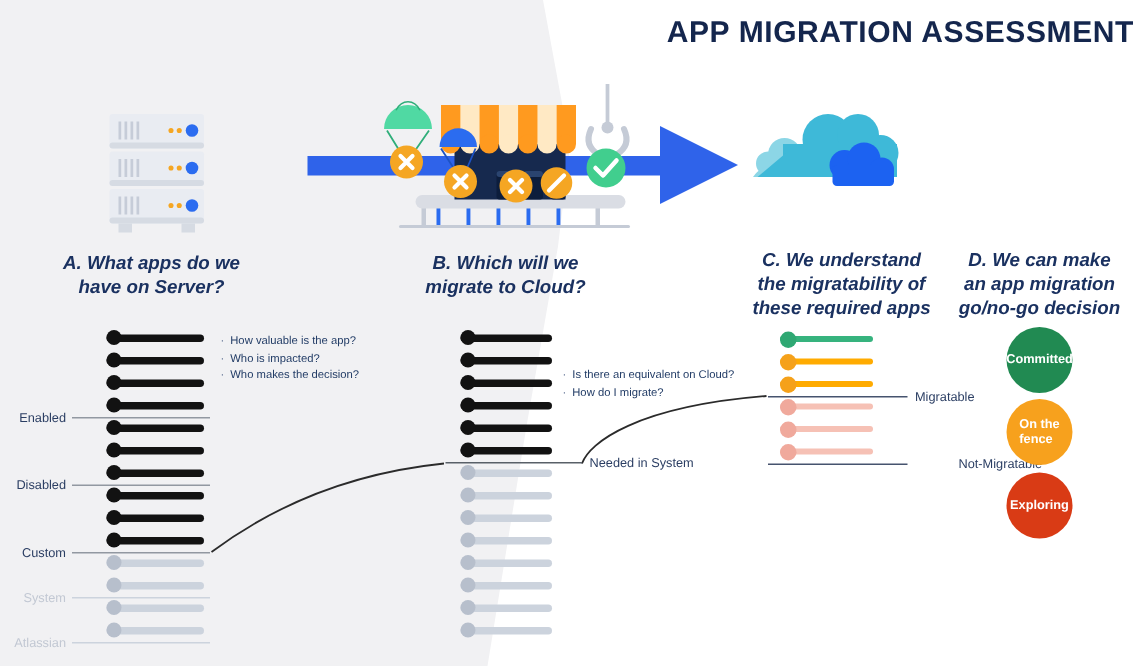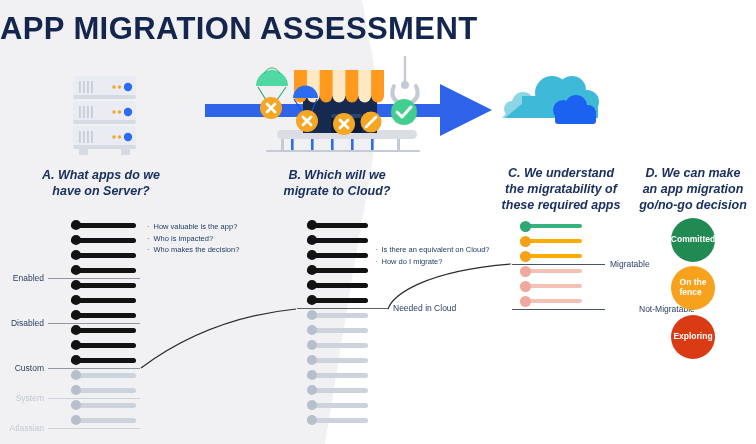--- a/index.html
+++ b/index.html
@@ -5,22 +5,22 @@
   html,body{margin:0;padding:0;background:#fff;}
   .canvas{
     position:relative;width:756px;height:444px;overflow:hidden;background:#ffffff;
     font-family:"Liberation Sans",sans-serif;
   }
   .bg-slope{
     position:absolute;inset:0;background:#f1f1f3;
     clip-path:polygon(0 0,362px 0,380px 22%,372px 37%,351px 64%,325px 100%,0 100%);
   }
   .title{
-    position:absolute;top:11px;left:0;width:100%;text-align:left;
-    font-size:31px;font-weight:bold;letter-spacing:.4px;color:#14264d;
+    position:absolute;top:11px;left:0;width:100%;text-align:right;
+    font-size:20px;font-weight:bold;letter-spacing:.4px;color:#14264d;
   }
   .hero{position:absolute;top:0;left:0;pointer-events:none;}
   .col-head{
     position:absolute;font-size:12.5px;font-weight:bold;font-style:italic;
     color:#1a3160;text-align:center;white-space:pre-line;line-height:1.28;
   }
   #headA{left:28px;top:167px;width:146px;}
   #headB{left:262px;top:167px;width:150px;}
   #headC{left:486px;top:165px;width:150px;}
   #headD{left:621px;top:165px;width:144px;}
@@ -257,21 +257,21 @@
       <div class="dot" style="left: 307px; top: 235px; width: 10px; height: 10px; background: rgb(18, 18, 18);"></div>
       <div class="bar" style="left: 307px; top: 252.5px; width: 61px; height: 5px; background: rgb(18, 18, 18);"></div>
       <div class="dot" style="left: 307px; top: 250px; width: 10px; height: 10px; background: rgb(18, 18, 18);"></div>
       <div class="bar" style="left: 307px; top: 267.5px; width: 61px; height: 5px; background: rgb(18, 18, 18);"></div>
       <div class="dot" style="left: 307px; top: 265px; width: 10px; height: 10px; background: rgb(18, 18, 18);"></div>
       <div class="bar" style="left: 307px; top: 282.5px; width: 61px; height: 5px; background: rgb(18, 18, 18);"></div>
       <div class="dot" style="left: 307px; top: 280px; width: 10px; height: 10px; background: rgb(18, 18, 18);"></div>
       <div class="bar" style="left: 307px; top: 297.5px; width: 61px; height: 5px; background: rgb(18, 18, 18);"></div>
       <div class="dot" style="left: 307px; top: 295px; width: 10px; height: 10px; background: rgb(18, 18, 18);"></div>
       <div class="divline" style="left: 297px; top: 308px; width: 91px; background: rgb(89, 96, 104);"></div>
-      <div class="divlabel" style="left: 393px; top: 303px; width: 95px; text-align: left; color: rgb(43, 62, 99);">Needed in Cloud</div>
+      <div class="divlabel" style="left: 393px; top: 303px; width: 95px; text-align: left; color: rgb(43, 62, 99);">Needed in System</div>
       <div class="bar" style="left: 307px; top: 312.5px; width: 61px; height: 5px; background: rgb(204, 211, 221);"></div>
       <div class="dot" style="left: 307px; top: 310px; width: 10px; height: 10px; background: rgb(183, 191, 204);"></div>
       <div class="bar" style="left: 307px; top: 327.5px; width: 61px; height: 5px; background: rgb(204, 211, 221);"></div>
       <div class="dot" style="left: 307px; top: 325px; width: 10px; height: 10px; background: rgb(183, 191, 204);"></div>
       <div class="bar" style="left: 307px; top: 342.5px; width: 61px; height: 5px; background: rgb(204, 211, 221);"></div>
       <div class="dot" style="left: 307px; top: 340px; width: 10px; height: 10px; background: rgb(183, 191, 204);"></div>
       <div class="bar" style="left: 307px; top: 357.5px; width: 61px; height: 5px; background: rgb(204, 211, 221);"></div>
       <div class="dot" style="left: 307px; top: 355px; width: 10px; height: 10px; background: rgb(183, 191, 204);"></div>
       <div class="bar" style="left: 307px; top: 372.5px; width: 61px; height: 5px; background: rgb(204, 211, 221);"></div>
       <div class="dot" style="left: 307px; top: 370px; width: 10px; height: 10px; background: rgb(183, 191, 204);"></div>

